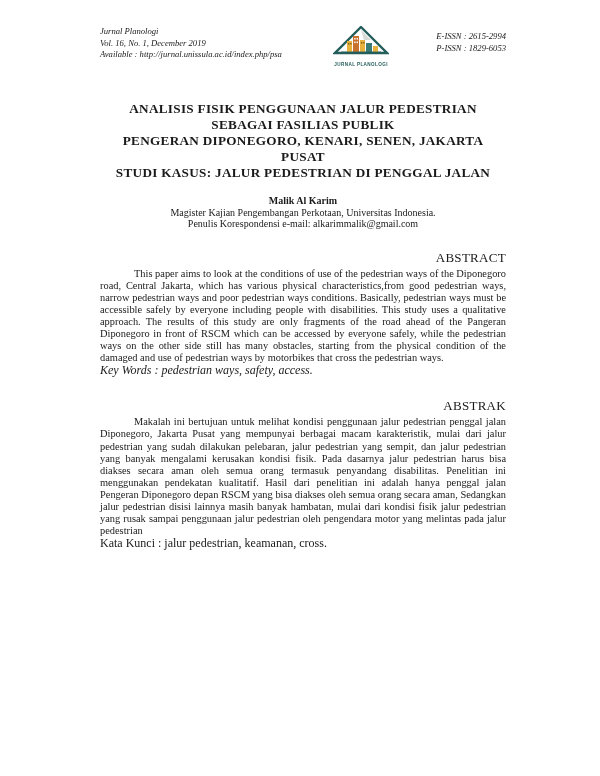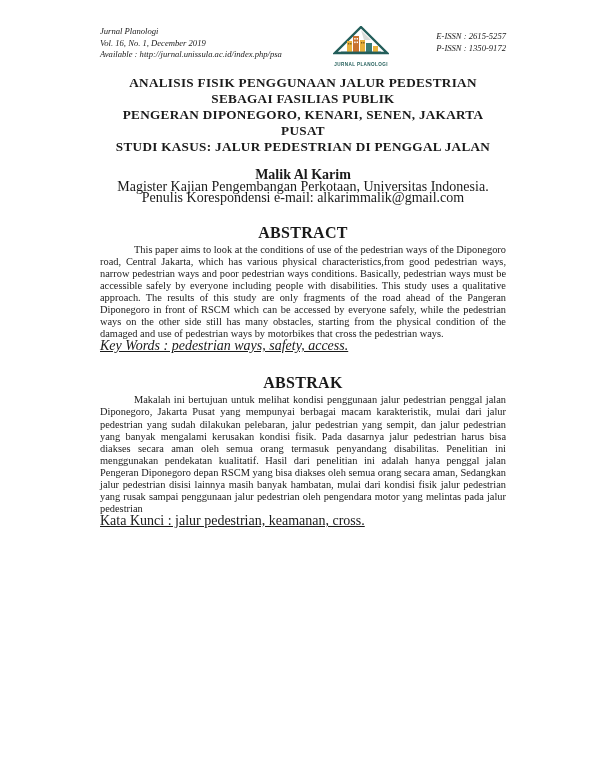--- a/index.html
+++ b/index.html
@@ -53,55 +53,54 @@
   }
   .header-right {
     font-style: italic;
     font-size: 8.6px;
     line-height: 12px;
     white-space: nowrap;
     padding-top: 4px;
   }
   
   .title-block {
-    margin-top: 8px;
+    margin-top: 34px;
     text-align: center;
     font-weight: bold;
     font-size: 13.2px;
     line-height: 16px;
     letter-spacing: 0.3px;
   }
   
   .author-block {
     margin-top: 14px;
     text-align: center;
-    font-size: 14px;
+    font-size: 10px;
     line-height: 11.5px;
   }
   .author-name { font-weight: bold; }
   
   .section-heading {
     margin-top: 20px;
-    text-align: center;
-    font-weight: bold;
-    font-size: 16px;
+    text-align: right;
+    font-weight: normal;
+    font-size: 13px;
     letter-spacing: 0.3px;
   }
   .abstract-body {
     margin-top: 2px;
     font-size: 10.4px;
     line-height: 12.1px;
     text-align: justify;
     text-indent: 34px;
   }
   .abstract-body.italic { }
   .keywords-line {
-    font-size: 14px;
+    font-size: 12px;
     line-height: 12.1px;
-    text-decoration: underline;
   }
   .keywords-line.italic { font-style: italic; }
   .section-heading.second { margin-top: 22px; }
   
   .footer {
     position: absolute;
     left: 0;
     top: 723px;
     width: 600px;
     text-align: center;
@@ -140,22 +139,22 @@
           <rect x="15" y="17" width="1.3" height="1.5" fill="#7a5a20"></rect>
           <rect x="17.2" y="17" width="1.3" height="1.5" fill="#7a5a20"></rect>
           <rect x="28" y="16" width="1.3" height="1.5" fill="#7a5a20"></rect>
           <rect x="30.2" y="16" width="1.3" height="1.5" fill="#7a5a20"></rect>
 
           <rect x="8" y="25.6" width="40" height="1.6" fill="#235e5a"></rect>
         </svg>
         <div class="logo-caption">JURNAL PLANOLOGI</div>
       </div>
       <div class="header-right">
-        <div>E-ISSN : 2615-5257</div>
-        <div>P-ISSN : 1350-9172</div>
+        <div>E-ISSN : 2615-2994</div>
+        <div>P-ISSN : 1829-6053</div>
       </div>
     </div>
 
     <div class="title-block">
       <div>ANALISIS FISIK PENGGUNAAN JALUR PEDESTRIAN</div>
       <div>SEBAGAI FASILIAS PUBLIK</div>
       <div>PENGERAN DIPONEGORO, KENARI, SENEN, JAKARTA PUSAT</div>
       <div>STUDI KASUS: JALUR PEDESTRIAN DI PENGGAL JALAN</div>
     </div>
 

